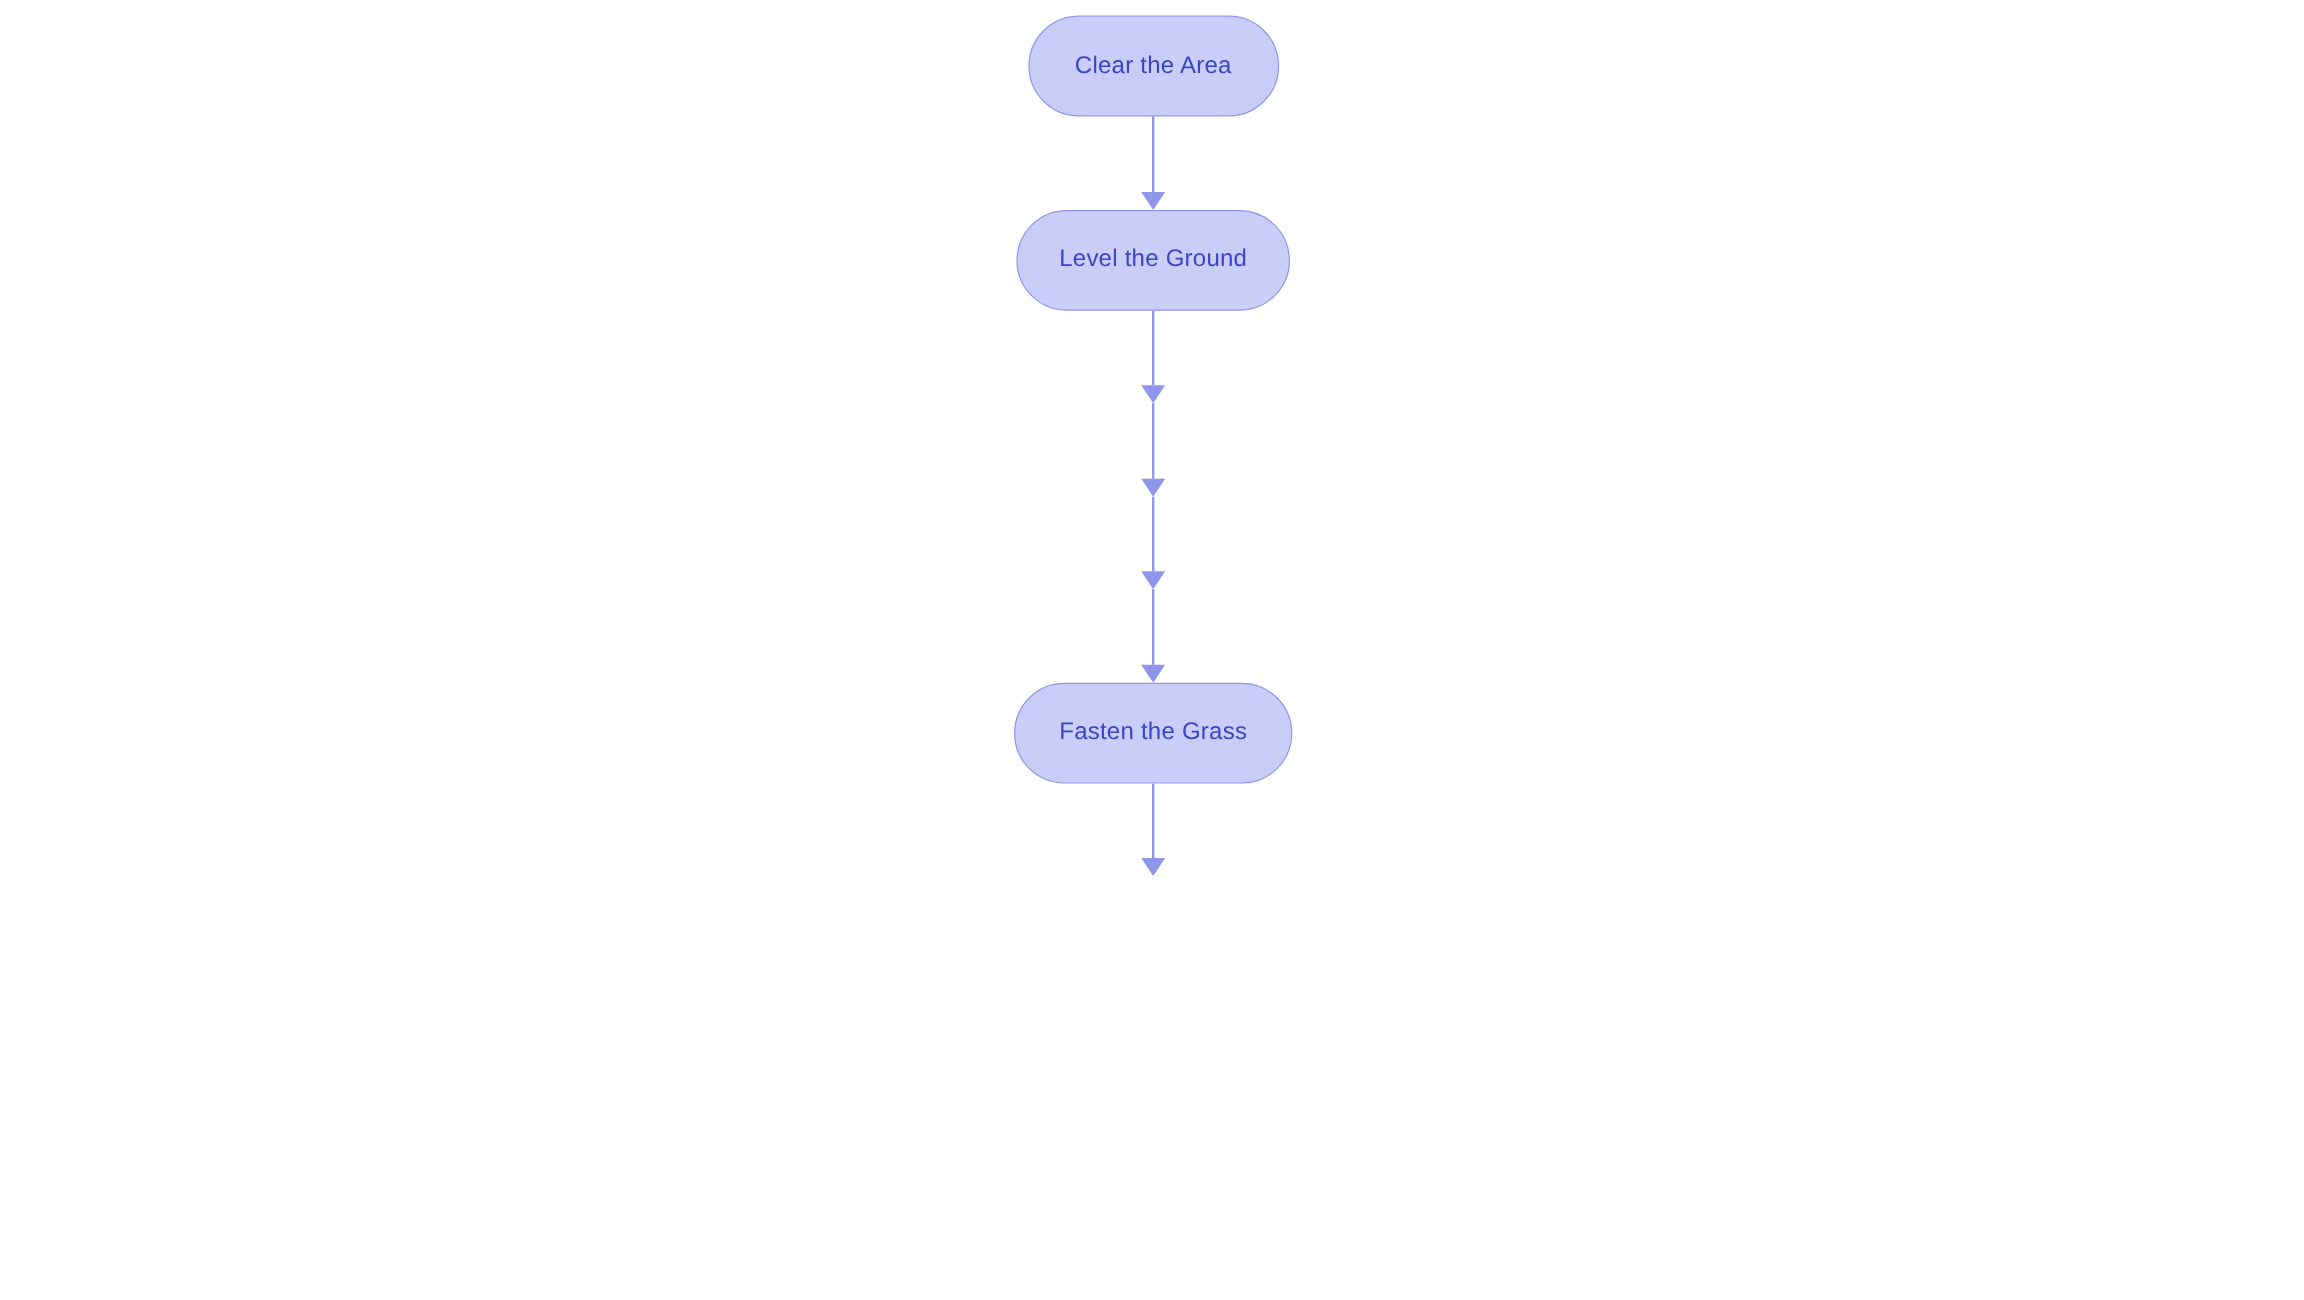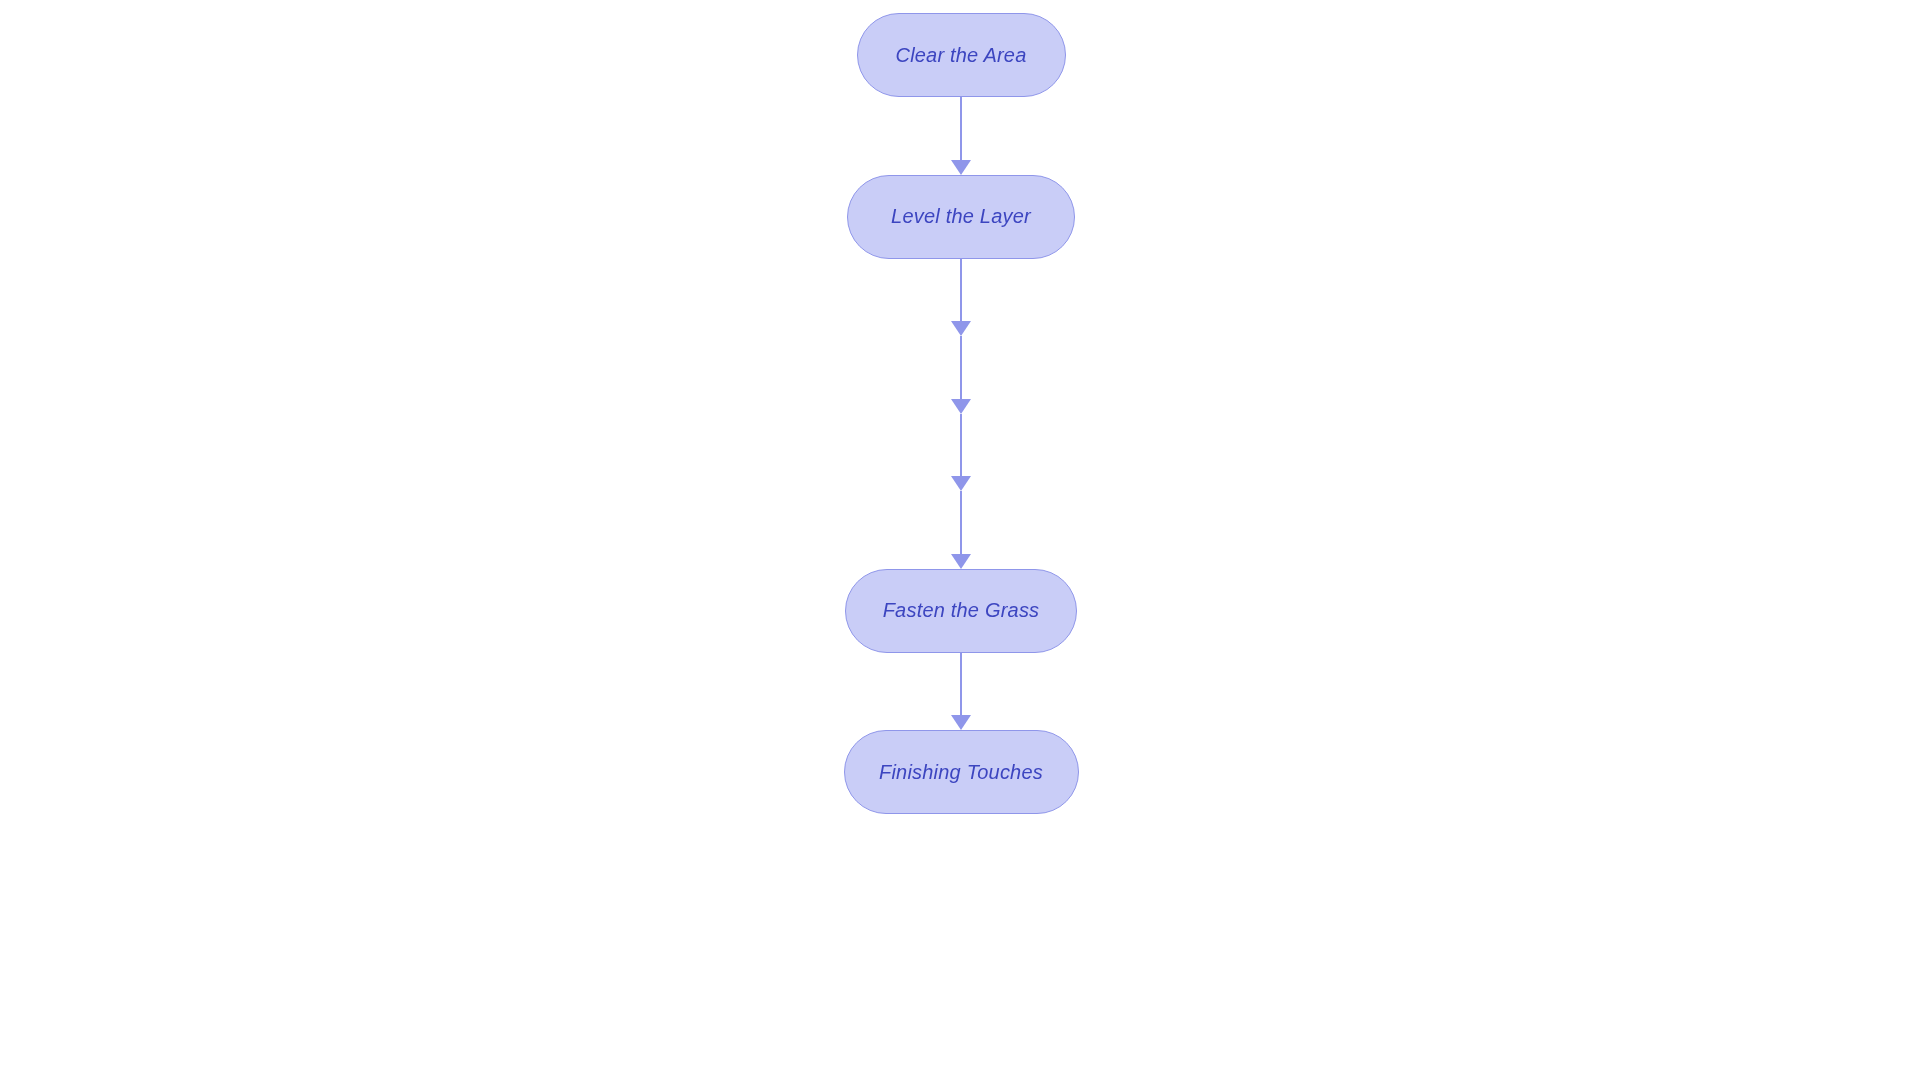--- a/index.html
+++ b/index.html
@@ -15,21 +15,20 @@
     height: 1083px;
     overflow: hidden;
     background: var(--background);
     font-family: "Liberation Sans", "DejaVu Sans", sans-serif;
   }
   .canvas {
     position: relative;
     width: 1760px;
     height: 1083px;
     background: var(--background);
-    font-style: italic;
   }
   .flow {
     position: absolute;
     left: 0;
     top: 13px;
     width: 1922px; 
     display: flex;
     flex-direction: column;
     align-items: center;
   }
@@ -80,21 +79,21 @@
     <div class="node" style="width:209px">
       <span>Clear the Area</span>
     </div>
 
     <div class="connector">
       <div class="line"></div>
       <div class="head"></div>
     </div>
 
     <div class="node" style="width:228px">
-      <span>Level the Layer</span>
+      <span>Level the Ground</span>
     </div>
 
     <div class="connector">
       <div class="line"></div>
       <div class="head"></div>
     </div>
 
 
     <div class="connector">
       <div class="line"></div>
@@ -115,18 +114,15 @@
 
     <div class="node" style="width:232px">
       <span>Fasten the Grass</span>
     </div>
 
     <div class="connector">
       <div class="line"></div>
       <div class="head"></div>
     </div>
 
-    <div class="node" style="width:235px">
-      <span>Finishing Touches</span>
-    </div>
 
   </div>
 </div>
 
 </body></html>

